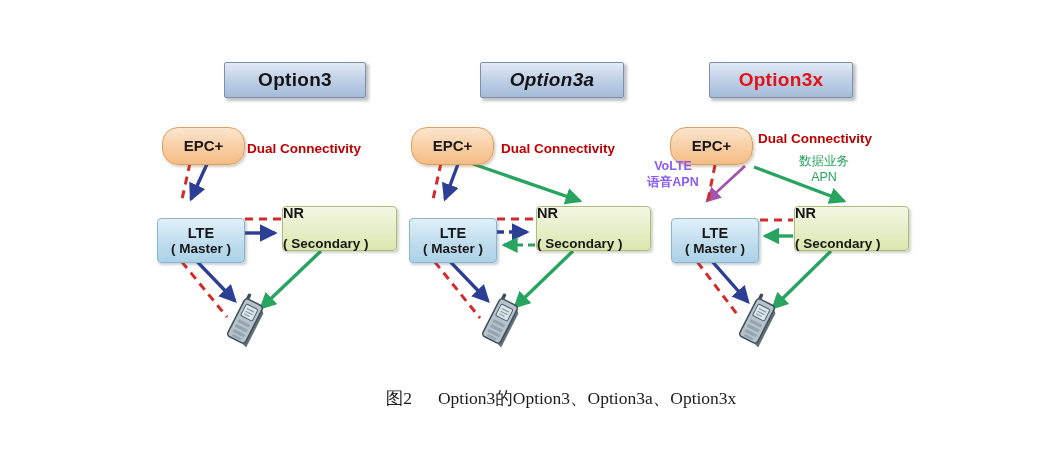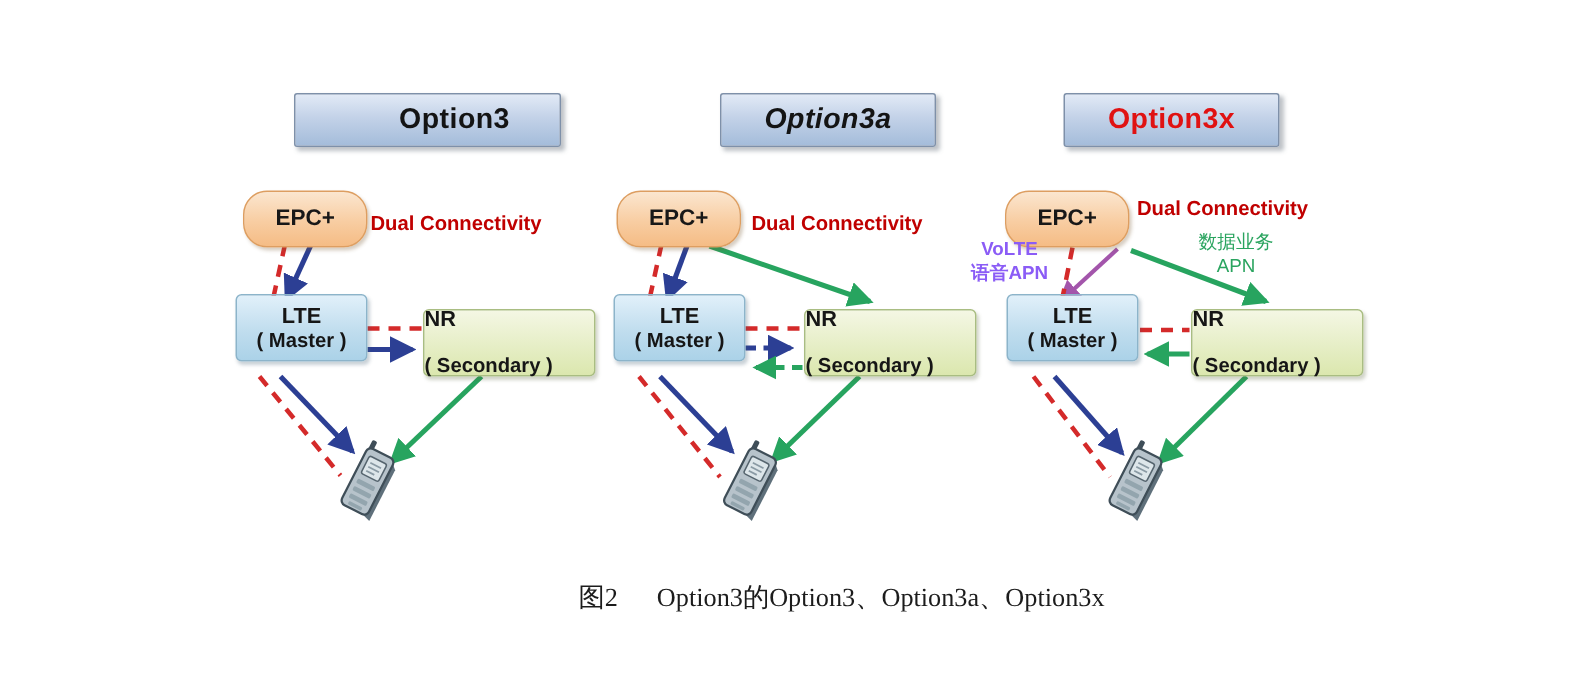--- a/index.html
+++ b/index.html
@@ -21,21 +21,21 @@
   
   .epc-box{
     position:absolute;top:127px;width:81px;height:36px;line-height:36px;text-align:center;
     font-size:15px;font-weight:bold;color:#181818;
     background:linear-gradient(#fbe6cf,#f8cda2 55%,#f5bc85);
     border:1.5px solid #dd9e61;border-radius:16px;
     box-shadow:1.5px 2px 2.5px rgba(120,90,50,.30);
   }
   
   .lte-box{
-    position:absolute;top:196px;width:86px;height:43px;
+    position:absolute;top:218px;width:86px;height:43px;
     background:linear-gradient(#e1f0fa,#c0ddee 55%,#abd2e8);
     border:1.5px solid #8cb4ca;border-radius:4px;
     box-shadow:1.5px 2px 2.5px rgba(60,90,110,.28);
     text-align:center;color:#161616;font-weight:bold;
     display:flex;flex-direction:column;justify-content:center;gap:0;
   }
   
   .nr-box{
     position:absolute;top:206px;width:113px;height:43px;
     background:linear-gradient(#f4f7e4,#e6eec6 55%,#dbe7ae);
@@ -128,21 +128,21 @@
       <line x1="793" y1="236" x2="765" y2="236" stroke="#27a45f" stroke-width="3.4" marker-end="url(#mk-green)"></line>
       <line x1="689" y1="251" x2="740" y2="318" stroke="#d42a2a" stroke-width="3" stroke-dasharray="8 6"></line>
       <line x1="703" y1="251" x2="748" y2="302" stroke="#2c3f94" stroke-width="3.4" marker-end="url(#mk-blue)"></line>
       <line x1="831" y1="251" x2="773" y2="308" stroke="#27a45f" stroke-width="3.4" marker-end="url(#mk-green)"></line>
       <use href="#phone-glyph" transform="translate(757,321) rotate(27)"></use>
     </g>
   </svg>
 
   
   <div class="panel">
-    <div class="title-box" style="left:196px;width:140px;padding-left:36px;">Option3</div>
+    <div class="title-box" style="left:224px;width:140px;">Option3</div>
     <div class="epc-box" style="left:162px;">EPC+</div>
     <div class="dual-label" style="left:247px;top:141px;">Dual Connectivity</div>
     <div class="lte-box" style="left:157px;">
       <div class="box-l1">LTE</div>
       <div class="box-l2">( Master )</div>
     </div>
     <div class="nr-box" style="left:282px;">
       <div class="box-l1">NR</div>
       <div class="box-l2">( Secondary )</div>
     </div>

